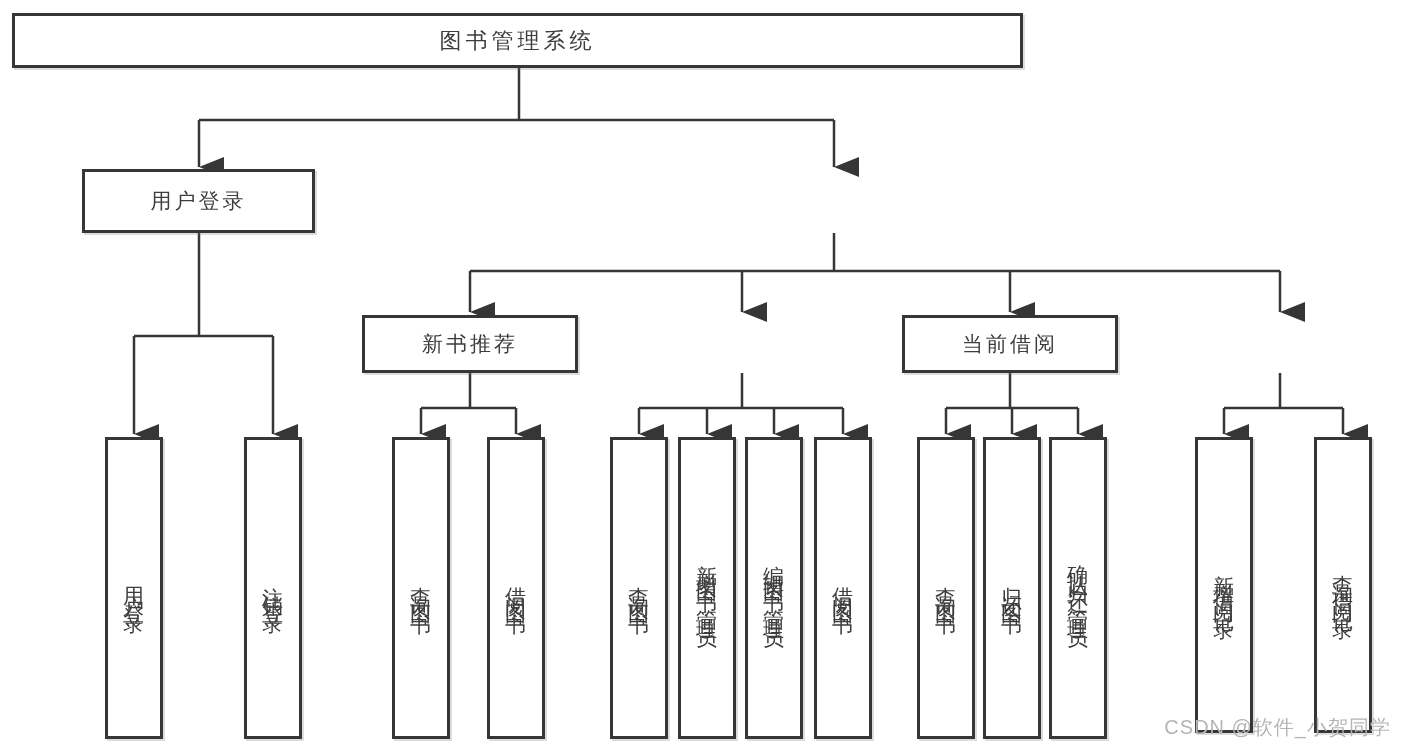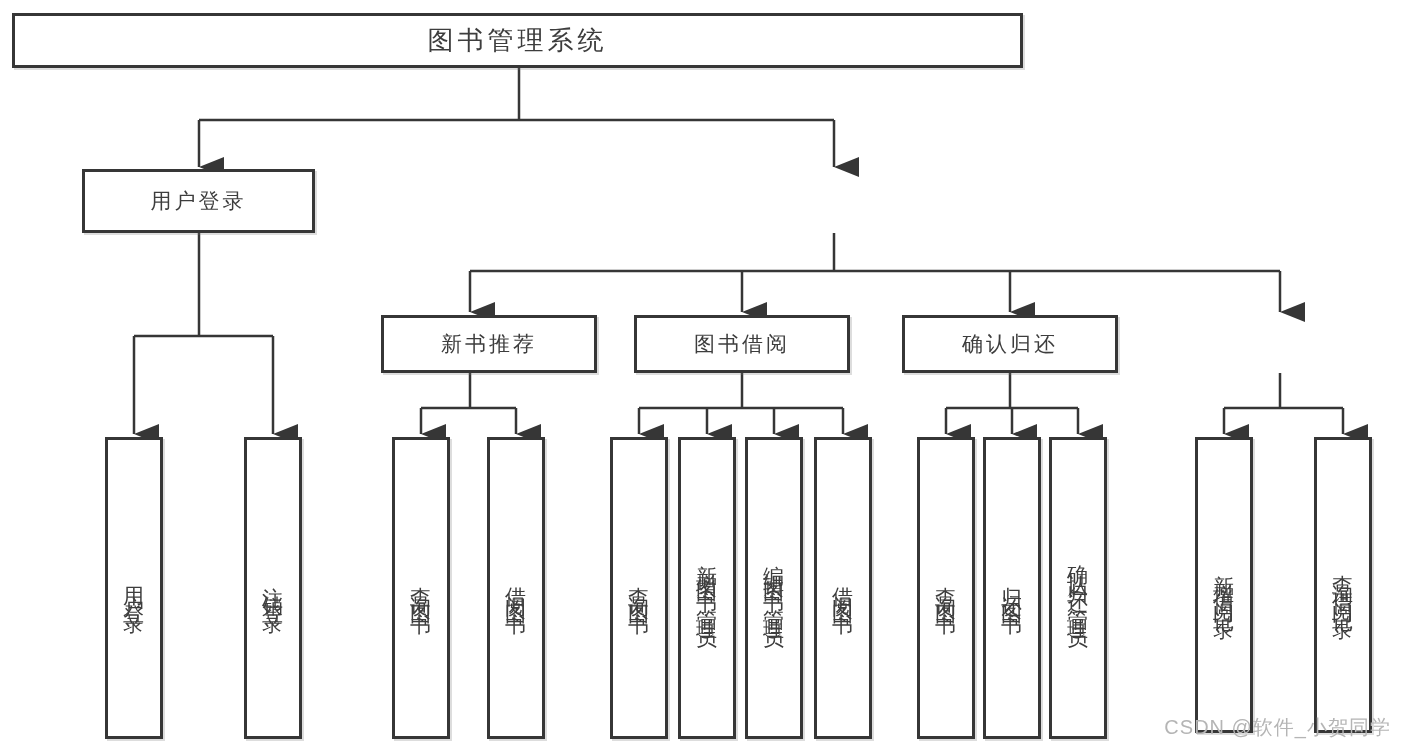--- a/index.html
+++ b/index.html
@@ -26,21 +26,21 @@
     display: flex;
     align-items: center;
     justify-content: center;
     box-shadow: 2px 2px 0 rgba(120,120,120,0.25);
   }
   .hnode {
     font-size: 21px;
     letter-spacing: 3px;
     white-space: nowrap;
   }
-  .root-node { font-size: 26px; letter-spacing: 4px; }
+  .root-node { font-size: 22px; letter-spacing: 4px; }
   .vnode {
     writing-mode: vertical-rl;
     text-orientation: mixed;
     font-size: 21px;
     letter-spacing: 9px;
     line-height: 1;
   }
   .watermark {
     position: absolute;
     right: 14px;
@@ -97,23 +97,22 @@
 
     <path d="M1280 373 V408 M1224 408 H1343"></path>
     <path d="M1224 408 V434" marker-end="url(#ah)"></path>
     <path d="M1343 408 V434" marker-end="url(#ah)"></path>
   </svg>
 
   <div class="node hnode root-node" style="left:12px; top:13px; width:1011px; height:55px;">图书管理系统</div>
 
   <div class="node hnode" style="left:82px; top:169px; width:233px; height:64px;">用户登录</div>
 
-  <div class="node hnode" style="left:362px; top:315px; width:216px; height:58px;margin-left:19px;">新书推荐</div>
-  <div class="node hnode" style="left:634px; top:315px; width:216px; height:58px;">图书借阅</div>
-  <div class="node hnode" style="left:902px; top:315px; width:216px; height:58px;">确认归还</div>
+  <div class="node hnode" style="left:362px; top:315px; width:216px; height:58px;">新书推荐</div>
+  <div class="node hnode" style="left:902px; top:315px; width:216px; height:58px;">当前借阅</div>
 
   <div class="node vnode" style="left:105px; top:437px; width:58px; height:302px;">用户登录</div>
   <div class="node vnode" style="left:244px; top:437px; width:58px; height:302px;">注销登录</div>
 
   <div class="node vnode" style="left:392px; top:437px; width:58px; height:302px;">查询图书</div>
   <div class="node vnode" style="left:487px; top:437px; width:58px; height:302px;">借阅图书</div>
 
   <div class="node vnode" style="left:610px; top:437px; width:58px; height:302px;">查询图书</div>
   <div class="node vnode" style="left:678px; top:437px; width:58px; height:302px;">新增图书（管理员）</div>
   <div class="node vnode" style="left:745px; top:437px; width:58px; height:302px;">编辑图书（管理员）</div>

